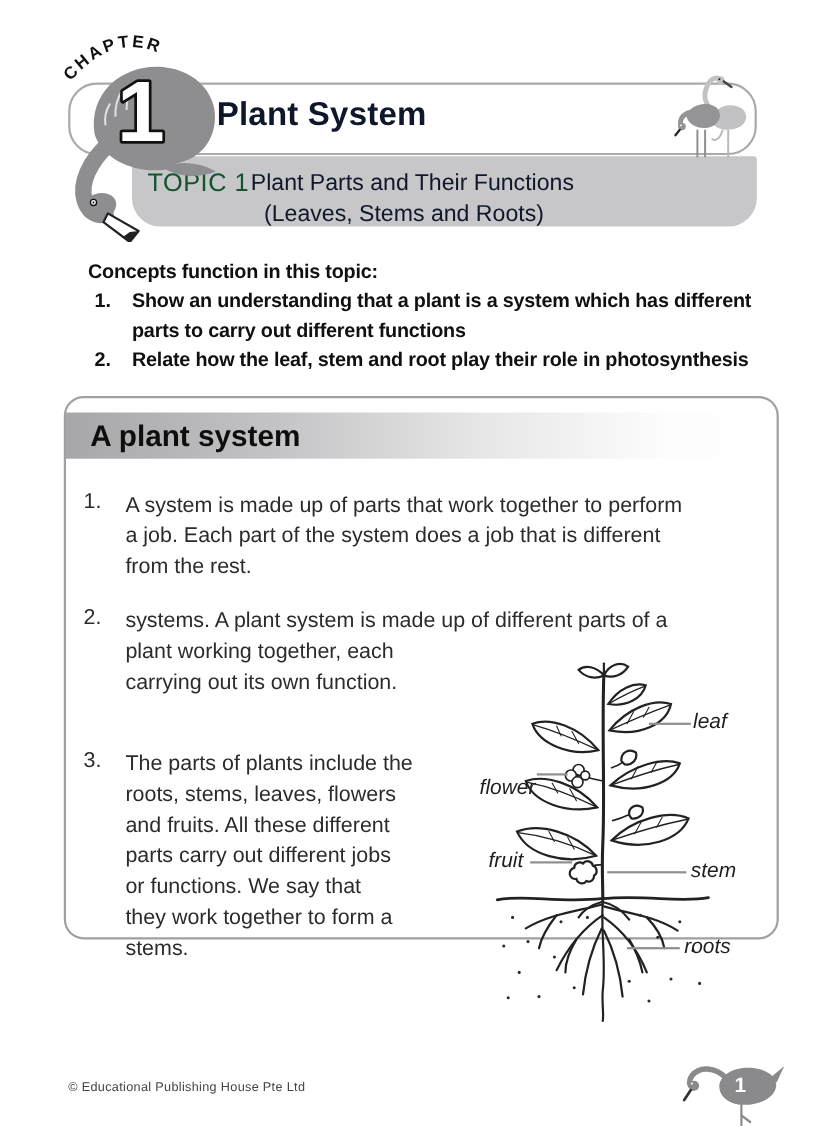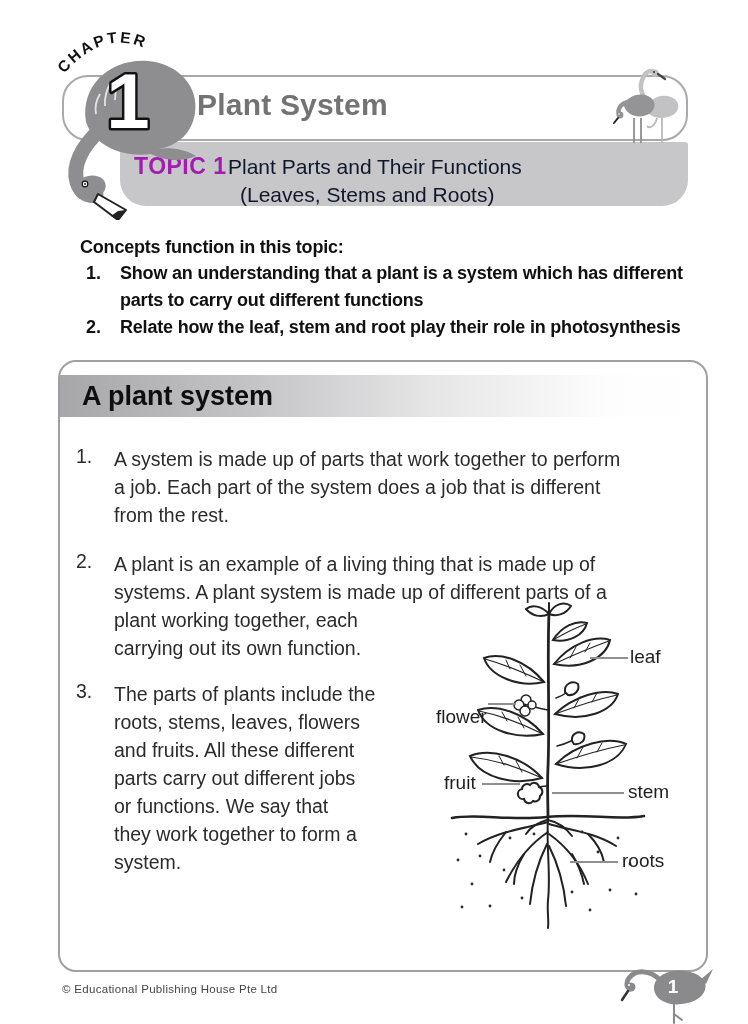--- a/index.html
+++ b/index.html
@@ -12,68 +12,68 @@
   .abs { position:absolute; }
   .nowrap { white-space:nowrap; }
 
   
   .header-box {
     left:62px; top:75px; width:626px; height:66px;
     background:#fff; border:2px solid #a9a9ab; border-radius:26px; z-index:1;
   }
   .chapter-title {
     left:197px; top:88px; z-index:3;
-    font-size:30px; font-weight:800; letter-spacing:.2px; color:#737373;
+    font-size:30px; font-weight:800; letter-spacing:.2px; color:#0f172a;
   }
   .topic-banner {
     left:120px; top:142px; width:568px; height:64px;
     background:#c7c7c9; border-radius:12px 3px 26px 26px; z-index:2;
   }
   .topic-label {
     position:absolute; left:14px; top:11px;
-    font-size:23px; font-weight:700; letter-spacing:.5px; color:#a21caf;
+    font-size:23px; font-weight:400; letter-spacing:.5px; color:#14532d;
   }
   .topic-lines {
     position:absolute; left:108px; top:11px;
     font-size:21px; font-weight:400; line-height:28px; color:#0f172a;
   }
   .topic-lines .l2 { padding-left:12px; }
   .chapter-badge { left:52px; top:30px; z-index:4; }
   .flamingo-pair { left:610px; top:58px; z-index:3; }
 
   
   .concepts-heading {
     left:80px; top:237px; font-size:18px; font-weight:800; color:#101010; letter-spacing:-.2px;
   }
   .c-num  { font-size:18px; font-weight:800; color:#101010; }
   .c-line { font-size:18px; font-weight:800; color:#101010; letter-spacing:-.2px;text-align:right; }
 
   
   .main-box {
-    left:58px; top:360px; width:650px; height:612px;
+    left:58px; top:360px; width:650px; height:494px;
     background:#fff; border:2px solid #9fa0a2; border-radius:18px;
   }
   .section-strip {
     position:absolute; left:0px; top:13px; width:644px; height:42px;
     background:linear-gradient(to right,#a7a7a9 0%,#c2c2c4 28%,#e6e6e7 58%,#fdfdfd 85%,#ffffff 100%);
   }
   .section-heading {
     position:absolute; left:22px; top:19px;
     font-size:27px; font-weight:800; color:#0e0e0e;
   }
   .b-num {
     position:absolute; left:16px; font-size:19.5px; color:#2b2b2b;
   }
   .b-item {
     position:absolute; left:54px; font-size:19.5px; line-height:28px; color:#2b2b2b;
   }
 
   
   .diagram { position:absolute; left:362px; top:240px; width:250px; height:330px; }
-  .d-label { position:absolute; font-size:19px; color:#1f1f1f; }
+  .d-label { position:absolute; font-size:19px; color:#1f1f1f;font-style:italic; }
   .d-line  { position:absolute; height:2px; background:#8f8f92; }
 
   
   .copyright {
     left:62px; top:983px; font-size:11.5px; color:#454545; letter-spacing:.3px;
   }
   .footer-flamingo { left:616px; top:956px; }
 </style>
 </head>
 <body>
@@ -146,35 +146,34 @@
 
     <div class="b-num" style="top:83px;">1.</div>
     <div class="b-item" style="top:83px;">
       <div class="nowrap">A system is made up of parts that work together to perform</div>
       <div class="nowrap">a job. Each part of the system does a job that is different</div>
       <div class="nowrap">from the rest.</div>
     </div>
 
     <div class="b-num" style="top:188px;">2.</div>
     <div class="b-item" style="top:188px;">
-      <div class="nowrap">A plant is an example of a living thing that is made up of</div>
       <div class="nowrap">systems. A plant system is made up of different parts of a</div>
       <div class="nowrap">plant working together, each</div>
       <div class="nowrap">carrying out its own function.</div>
     </div>
 
     <div class="b-num" style="top:318px;">3.</div>
     <div class="b-item" style="top:318px;">
       <div class="nowrap">The parts of plants include the</div>
       <div class="nowrap">roots, stems, leaves, flowers</div>
       <div class="nowrap">and fruits. All these different</div>
       <div class="nowrap">parts carry out different jobs</div>
       <div class="nowrap">or functions. We say that</div>
       <div class="nowrap">they work together to form a</div>
-      <div class="nowrap">system.</div>
+      <div class="nowrap">stems.</div>
     </div>
 
     <div class="diagram">
       <svg width="250" height="330" viewBox="0 0 250 330">
         <g fill="none" stroke="#222" stroke-width="2" stroke-linecap="round">
 
           <path d="M127,10 C125,60 128,120 126,165 C125,185 126,200 126,216" stroke-width="2.8"></path>
 
           <g>
             <path d="M127,12 C120,4 110,2 104,7 C110,14 119,16 127,12 Z" fill="#fff"></path>

